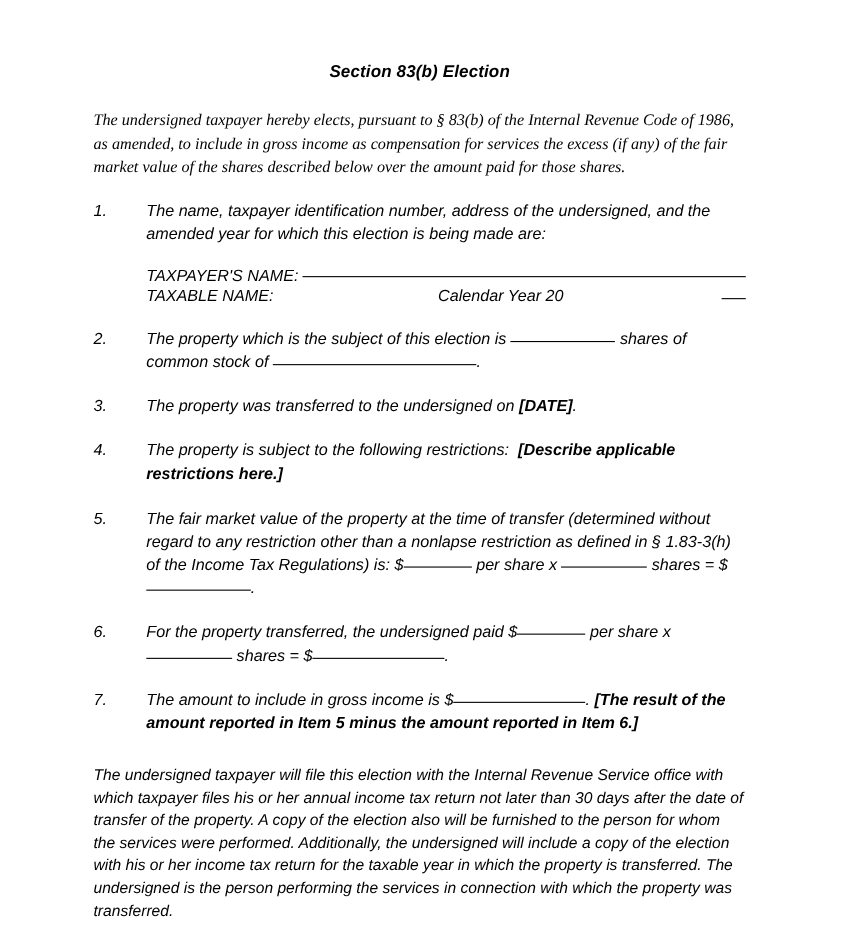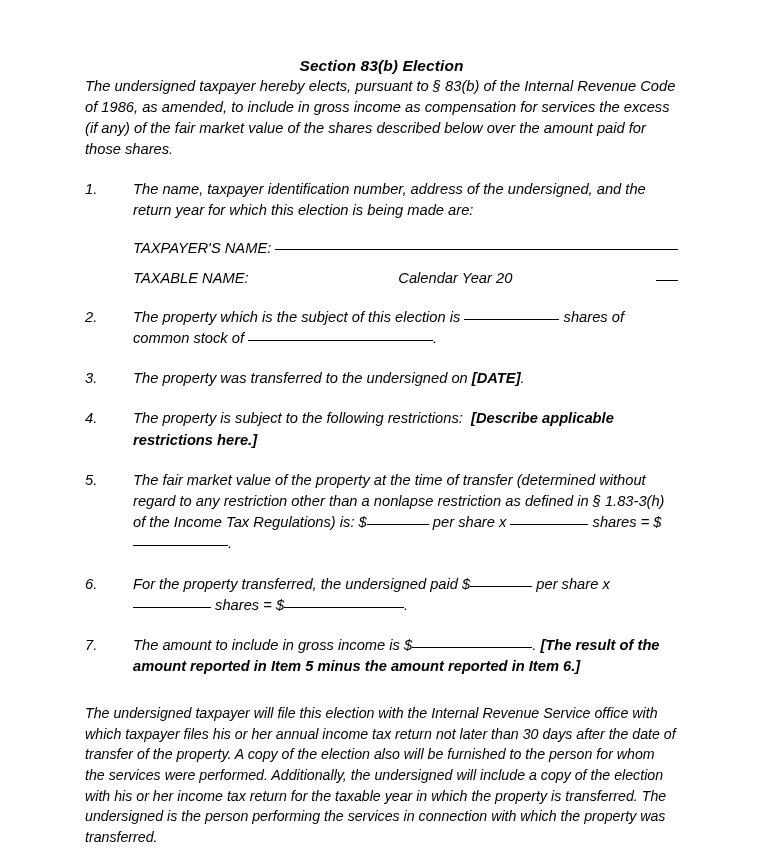--- a/index.html
+++ b/index.html
@@ -39,20 +39,22 @@
     letter-spacing: 0.1px;
     margin-top: 57px;
     line-height: 1.2;
   }
 
   .para {
     font-style: italic;
     font-size: 14.7px;
     line-height: 1.44;
     text-align: left;
+    margin-top: 24px;
+    font-family: Liberation Serif, serif;
   }
 
   .item {
     display: flex;
     font-style: italic;
     font-size: 14.7px;
     line-height: 1.44;
     margin-top: 19px;
   }
   .item-num {
@@ -85,21 +87,20 @@
     flex: 1 1 auto;
     border-bottom: 1.6px solid #000;
     margin-left: 4px;
     position: relative;
     top: -3px;
     height: 13px;
   }
   .field-plain {
     flex: 0 0 auto;
     margin-left: 6px;
-    margin-top: 12px;
   }
 
   
   .blank {
     display: inline-block;
     border-bottom: 1.5px solid #000;
     vertical-align: baseline;
     position: relative;
     top: -2px;
     height: 11px;
@@ -128,21 +129,21 @@
 
 <div class="page">
   <div class="content">
 
     <div class="doc-title">Section 83(b) Election</div>
 
     <div class="para">The undersigned taxpayer hereby elects, pursuant to § 83(b) of the Internal Revenue Code of 1986, as amended, to include in gross income as compensation for services the excess (if any) of the fair market value of the shares described below over the amount paid for those shares.</div>
 
     <div class="item">
       <div class="item-num">1.</div>
-      <div class="item-body">The name, taxpayer identification number, address of the undersigned, and the return year for which this election is being made are:</div>
+      <div class="item-body">The name, taxpayer identification number, address of the undersigned, and the amended year for which this election is being made are:</div>
     </div>
 
     <div class="fields">
       <div class="field-row">
         <span class="field-label">TAXPAYER'S NAME:</span>
         <span class="field-rule"></span>
       </div>
       <div class="field-row">
         <span class="field-label">TAXABLE NAME:</span>
         <span class="field-plain">Calendar Year 20</span>

